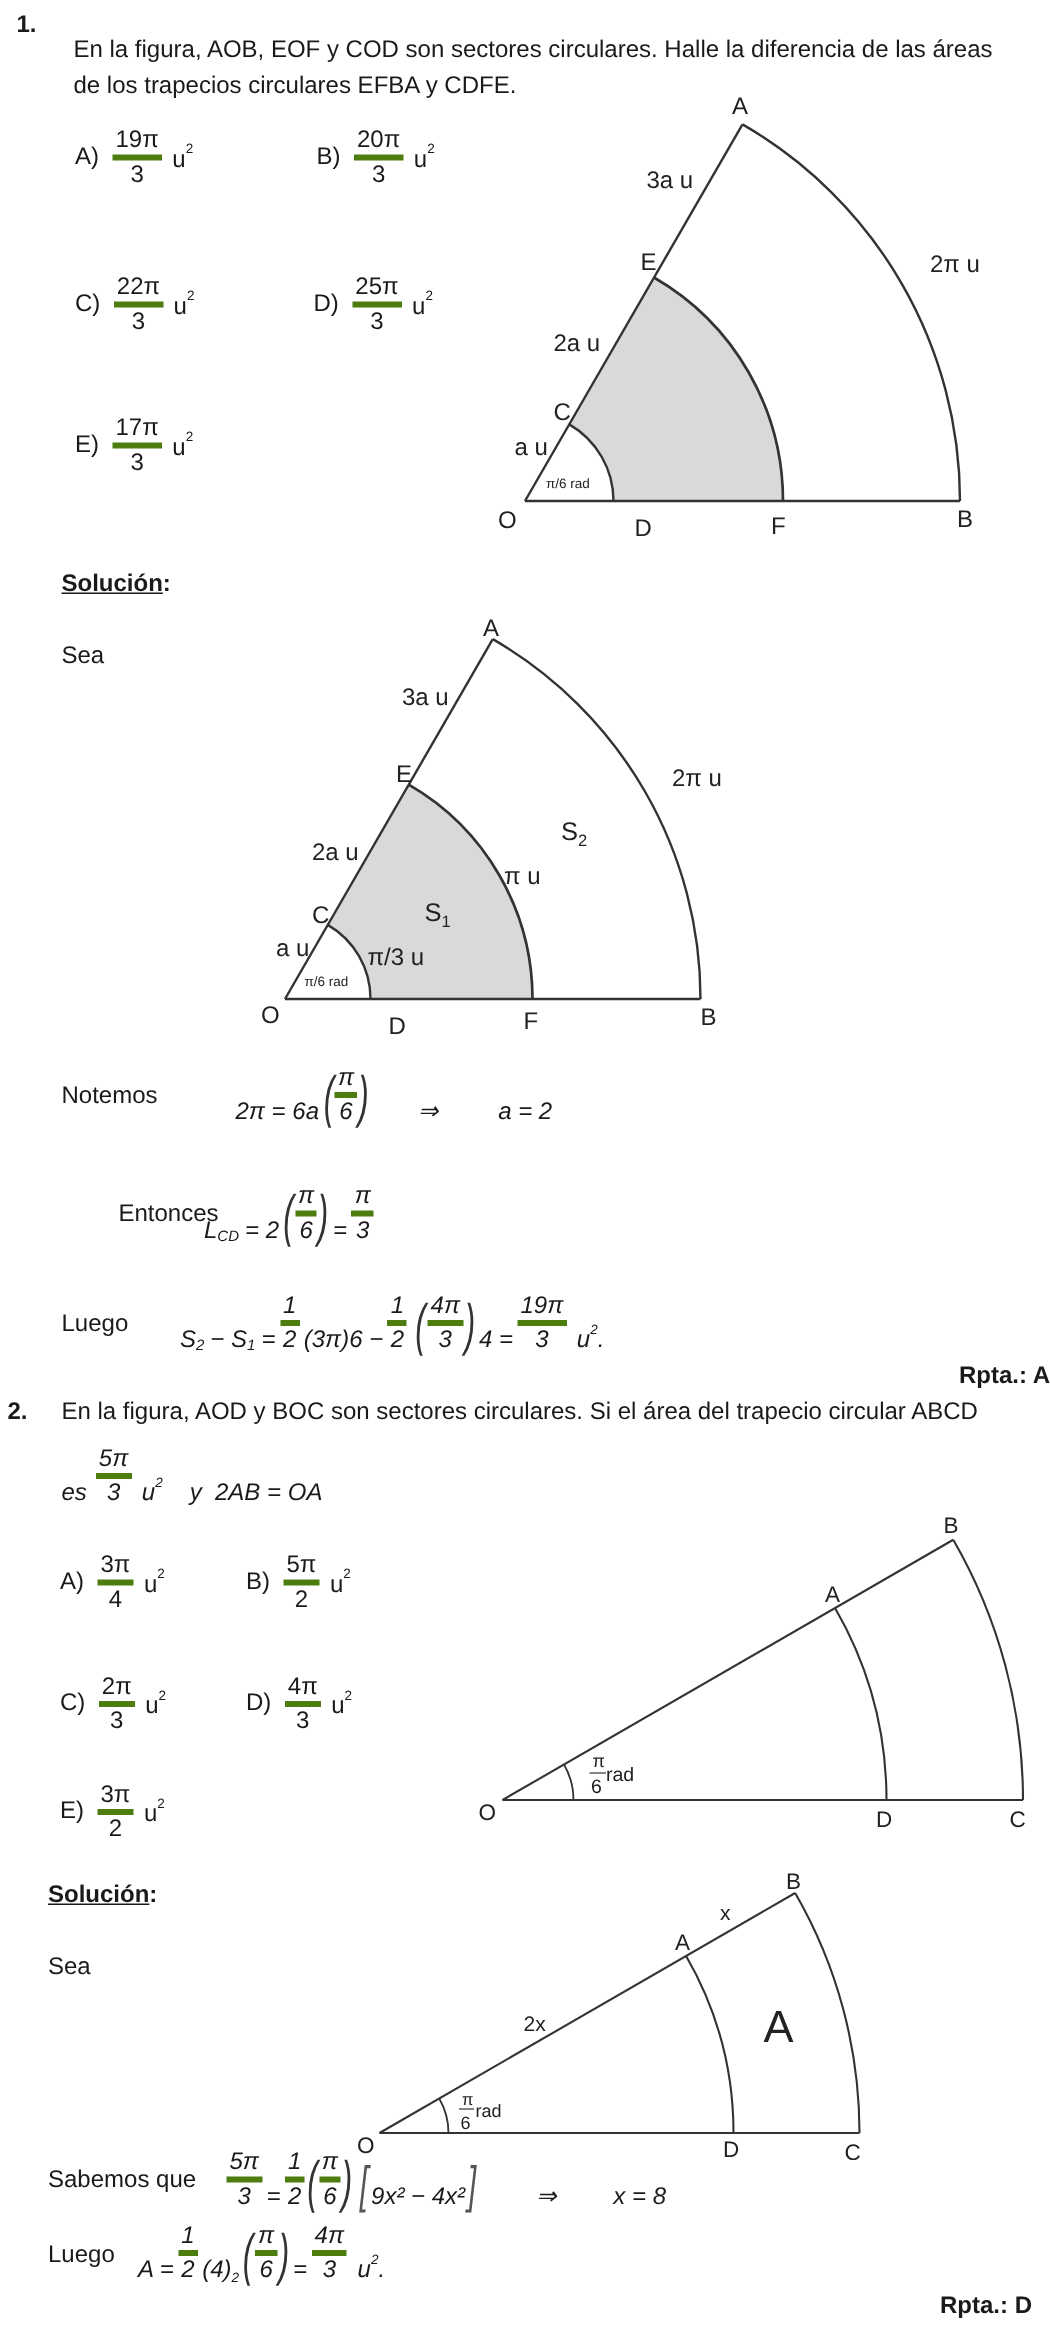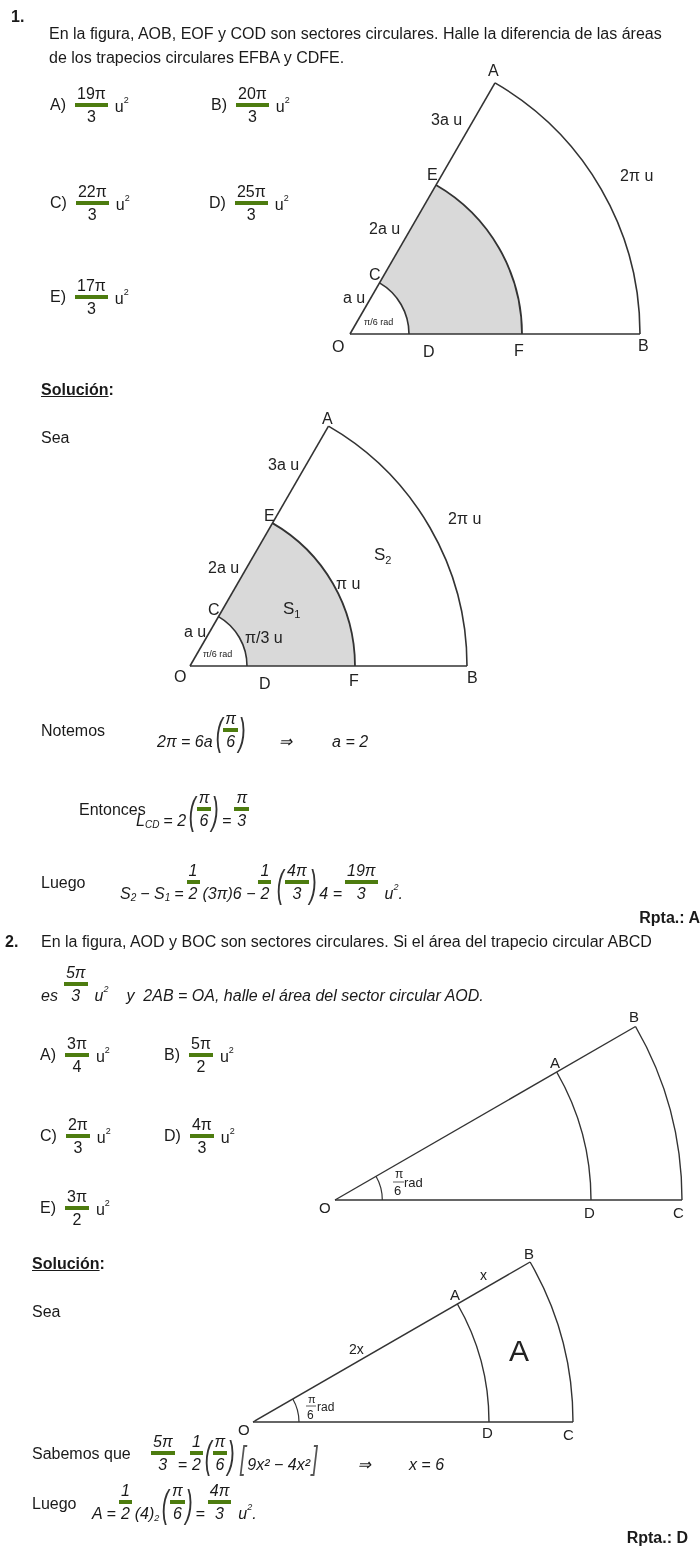--- a/index.html
+++ b/index.html
@@ -192,21 +192,20 @@
 <div class="abs txt bold" style="left:5px; top:932px;">2.</div>
 <div class="abs txt" style="left:41px; top:932px;">En la figura, AOD y BOC son sectores circulares. Si el área del trapecio circular ABCD</div>
 <div class="eq" style="left:41px; top:963px;">
   <span>es</span>
   <span class="frac" style="margin-left:6px;">
       <span class="num">5π</span>
       <span class="den">3</span>
     </span>
   <span class="unit"><span>u</span><sup>2</sup></span>
   <span style="margin-left:18px; white-space:pre;">y  2AB = OA</span>
-  <span>, halle el área del sector circular AOD.</span>
 </div>
 
 <div class="opt" style="left:40px; top:1034px;">
   <span class="letter">A)</span>
   <span class="frac">
       <span class="num">3π</span>
       <span class="den">4</span>
     </span>
   <span class="unit"><span>u</span><sup>2</sup></span>
 </div>
@@ -301,21 +300,21 @@
   <span class="paren" style="margin-left:-4px;">(</span>
     <span class="frac" style="margin:0 -2px;">
       <span class="num">π</span>
       <span class="den">6</span>
     </span>
     <span class="paren">)</span>
   <span class="brack">[</span>
     <span>9x² − 4x²</span>
     <span class="brack">]</span>
   <span style="margin-left:38px;">⇒</span>
-  <span style="margin-left:38px;">x = 6</span>
+  <span style="margin-left:38px;">x = 8</span>
 </div>
 
 <div class="abs txt" style="left:32px; top:1494px;">Luego</div>
 <div class="eq" style="left:92px; top:1481px;">
   <span>A =</span>
   <span class="frac">
       <span class="num">1</span>
       <span class="den">2</span>
     </span>
   <span>(4)</span>

